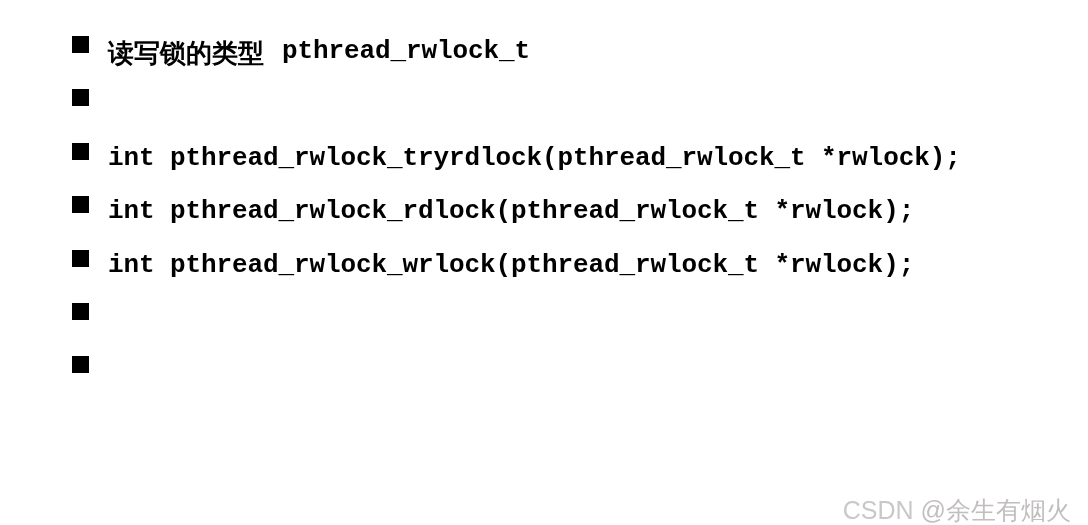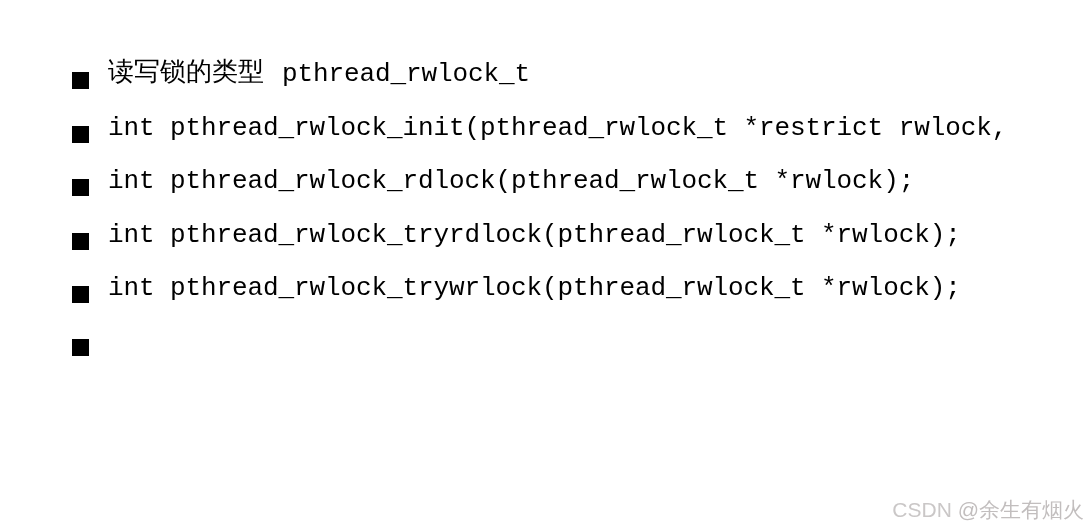--- a/index.html
+++ b/index.html
@@ -16,22 +16,23 @@
   }
   .slide {
     position: absolute;
     left: 0; top: 0; right: 0; bottom: 0;
     padding: 36px 0 0 72px;
     box-sizing: border-box;
   }
   .row {
     height: 53.4px;
     display: flex;
-    align-items: flex-end;
+    align-items: flex-start;
     white-space: pre;
+    font-weight: bold;
   }
   .bullet {
     width: 17px;
     height: 17px;
     background: #000000;
     margin-right: 19px;
     flex: 0 0 auto;
   }
   .row.cont .bullet {
     visibility: hidden;
@@ -42,28 +43,27 @@
     color: #000000;
     margin-right: 18px;
     flex: 0 0 auto;
   }
   .code {
     font-family: "Liberation Mono", "DejaVu Sans Mono", monospace;
     font-size: 26px;
     letter-spacing: -0.1px;
     color: #000000;
     flex: 0 0 auto;
-    margin-top: 24px;
   }
   .watermark {
     position: absolute;
-    right: 4px;
+    right: 17px;
     bottom: 4px;
     font-family: "Liberation Sans", sans-serif;
-    font-size: 21px;
+    font-size: 25px;
     line-height: 22px;
     color: #c2bebe;
     white-space: pre;
   }
   .watermark .brand {
     color: #cac7c7;
   }
 </style>
 </head>
 <body>
@@ -71,39 +71,41 @@
 <div class="slide">
 
   <div class="row">
     <span class="bullet"></span>
     <span class="cjk">读写锁的类型</span>
     <span class="code">pthread_rwlock_t</span>
   </div>
 
   <div class="row">
     <span class="bullet"></span>
-    <span class="code">int pthread_rwlock_init(pthread_rwlock_t *restrict rwlock,</span>
   </div>
 
 
+
+  <div class="row">
+    <span class="bullet"></span>
+    <span class="code">int pthread_rwlock_tryrdlock(pthread_rwlock_t *rwlock);</span>
+  </div>
 
   <div class="row">
     <span class="bullet"></span>
     <span class="code">int pthread_rwlock_rdlock(pthread_rwlock_t *rwlock);</span>
   </div>
 
   <div class="row">
     <span class="bullet"></span>
-    <span class="code">int pthread_rwlock_tryrdlock(pthread_rwlock_t *rwlock);</span>
+    <span class="code">int pthread_rwlock_wrlock(pthread_rwlock_t *rwlock);</span>
   </div>
-
 
   <div class="row">
     <span class="bullet"></span>
-    <span class="code">int pthread_rwlock_trywrlock(pthread_rwlock_t *rwlock);</span>
   </div>
 
   <div class="row">
     <span class="bullet"></span>
   </div>
 
 </div>
 
 <div class="watermark"><span class="brand">CSDN</span> <span class="handle">@余生有烟火</span></div>
 

